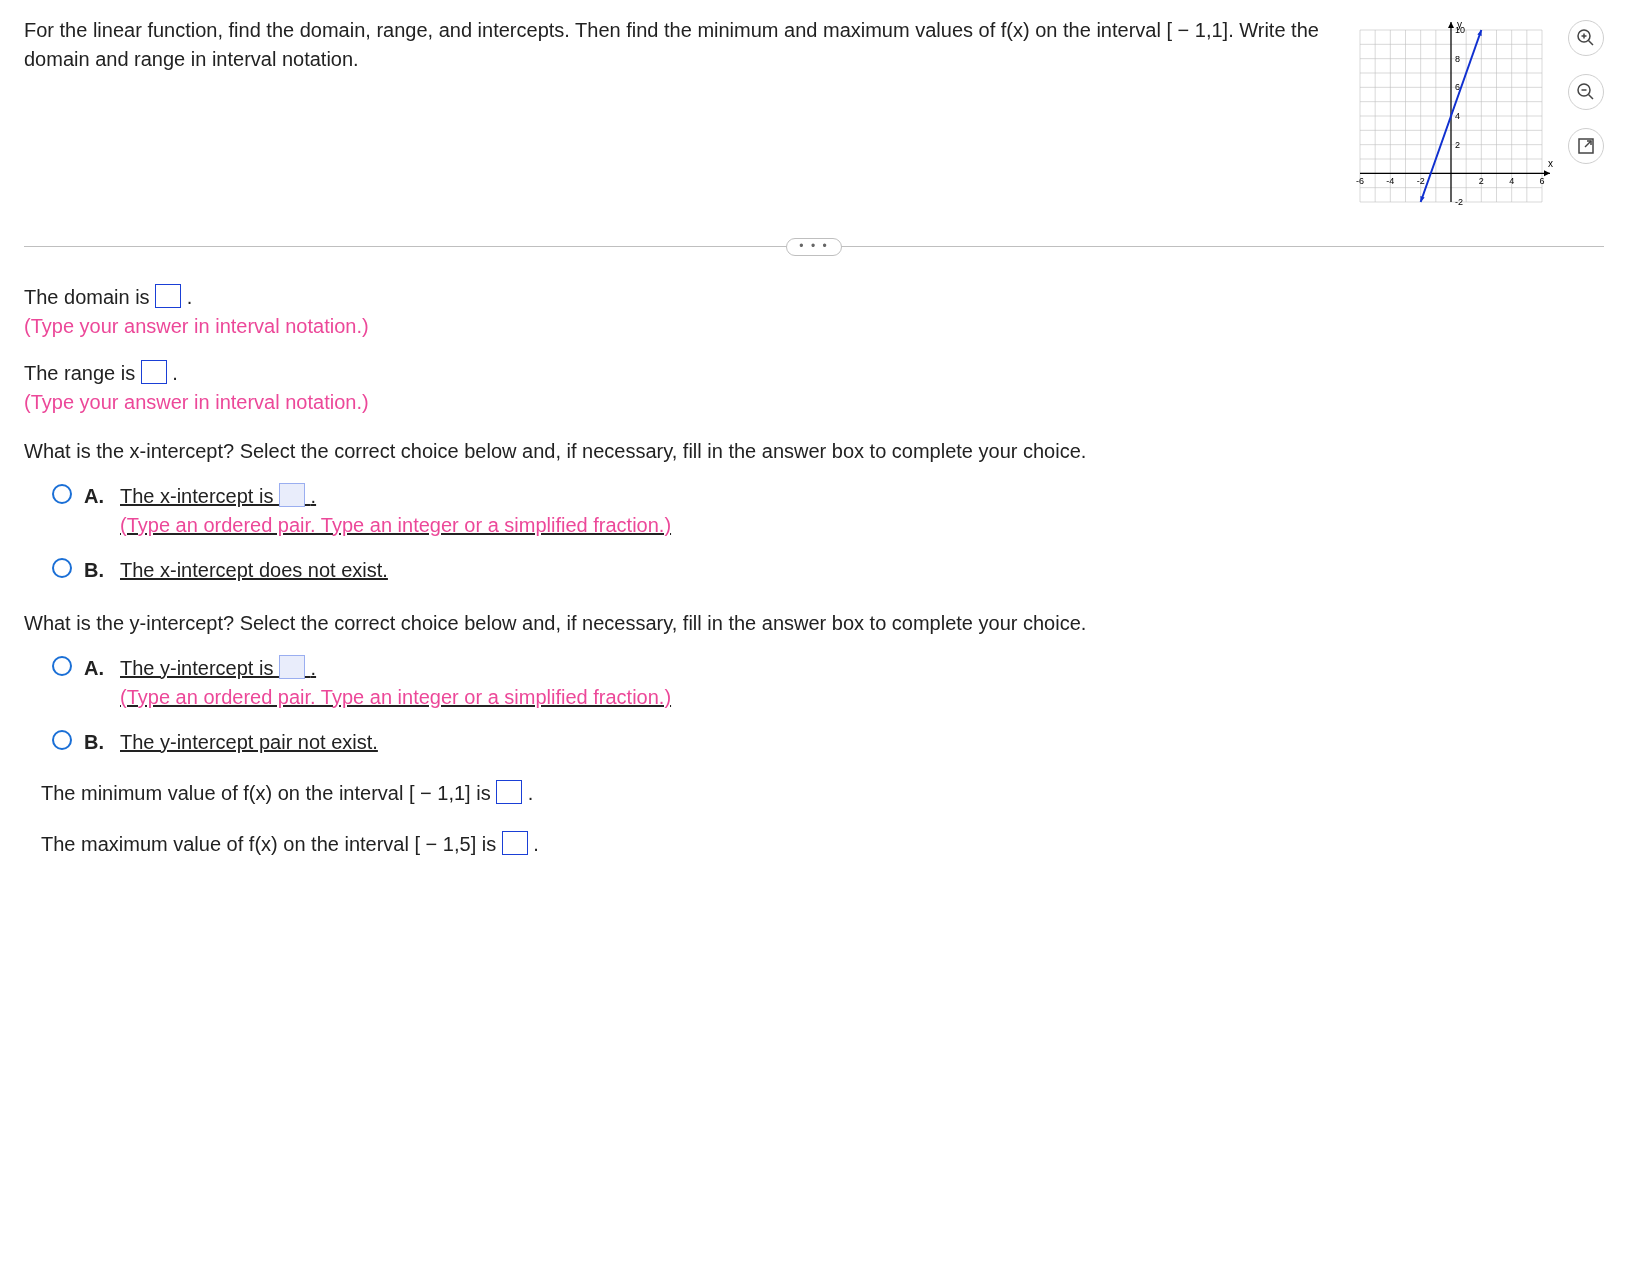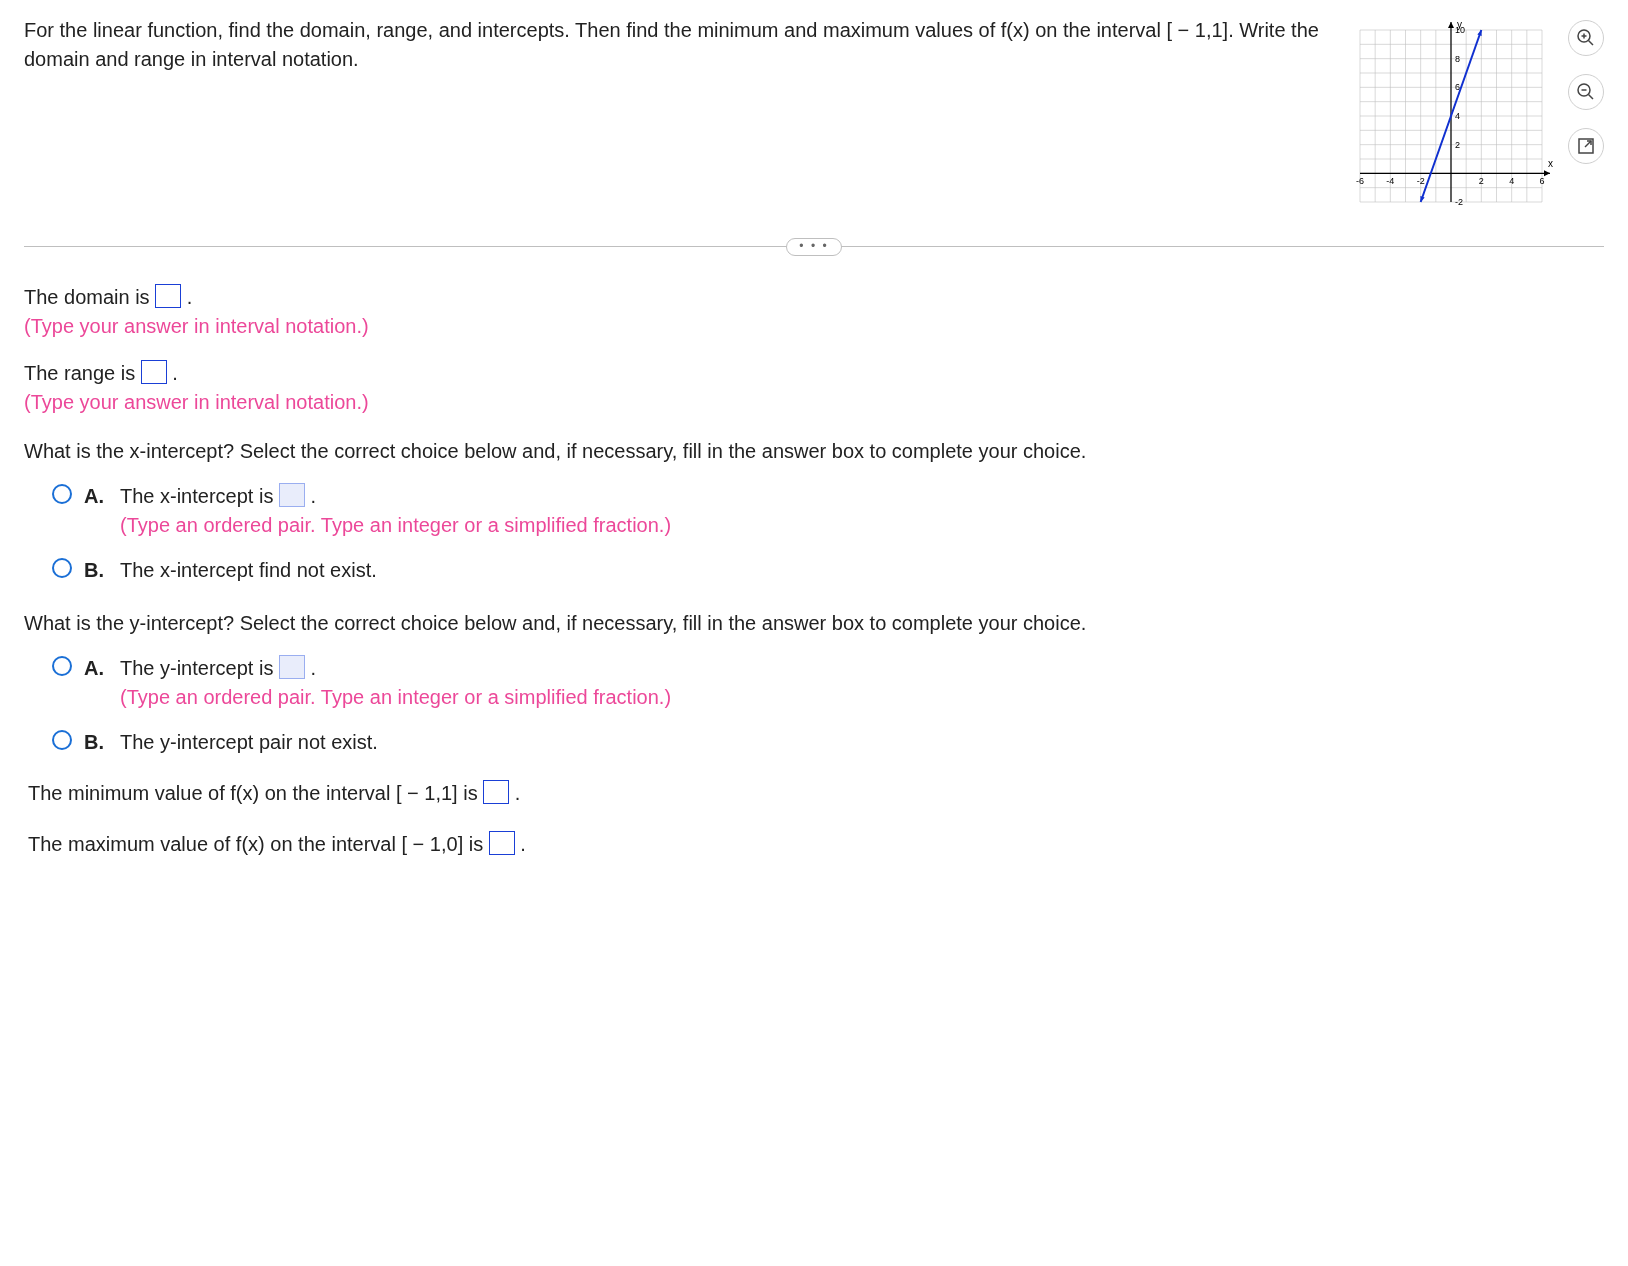--- a/index.html
+++ b/index.html
@@ -42,22 +42,22 @@
   }
   .hint { color: #ec4899; }
   .section { margin: 16px 0 18px 0; }
   .question-block { margin: 20px 0 10px 0; }
   .choice-row { display: flex; align-items: flex-start; gap: 12px; margin: 16px 0 8px 28px; }
   .radio {
     flex: 0 0 auto; width: 20px; height: 20px; border-radius: 50%;
     border: 2px solid #1a6fd6; background: #fff; margin-top: 2px;
   }
   .choice-letter { font-weight: bold; min-width: 24px; }
-  .choice-body { flex: 1 1 auto; }
-  .minmax { margin: 22px 0 0 4px; }
+  .choice-body { flex: 1 1 auto; text-decoration: underline; }
+  .minmax { margin: 22px 0 0 17px; }
   svg { display:block; }
 </style>
 </head>
 <body>
 
 <div class="top-row">
   <div class="question-text">
     <span>For the linear function, find the domain, range, and intercepts. Then find the minimum and maximum values of f(x) on the interval [ − 1,1]. Write the domain and range in interval notation.</span>
   </div>
   <div class="media-col">
@@ -168,21 +168,21 @@
   <div class="choice-body">
     <span>The x-intercept is </span>
     <span class="ans-box disabled"></span>
     <span>.</span><br>
     <span class="hint">(Type an ordered pair. Type an integer or a simplified fraction.)</span>
   </div>
 </div>
 <div class="choice-row">
   <div class="radio"></div>
   <div class="choice-letter">B.</div>
-  <div class="choice-body">The x-intercept find not exist.</div>
+  <div class="choice-body">The x-intercept does not exist.</div>
 </div>
 
 <div class="question-block" style="margin-top:24px">What is the y-intercept? Select the correct choice below and, if necessary, fill in the answer box to complete your choice.</div>
 
 <div class="choice-row">
   <div class="radio"></div>
   <div class="choice-letter">A.</div>
   <div class="choice-body">
     <span>The y-intercept is </span>
     <span class="ans-box disabled"></span>
@@ -196,16 +196,16 @@
   <div class="choice-body">The y-intercept pair not exist.</div>
 </div>
 
 <div class="minmax">
   <span>The minimum value of f(x) on the interval [ − 1,1] is </span>
   <span class="ans-box"></span>
   <span>.</span>
 </div>
 
 <div class="minmax">
-  <span>The maximum value of f(x) on the interval [ − 1,0] is </span>
+  <span>The maximum value of f(x) on the interval [ − 1,5] is </span>
   <span class="ans-box"></span>
   <span>.</span>
 </div>
 
 </body></html>

